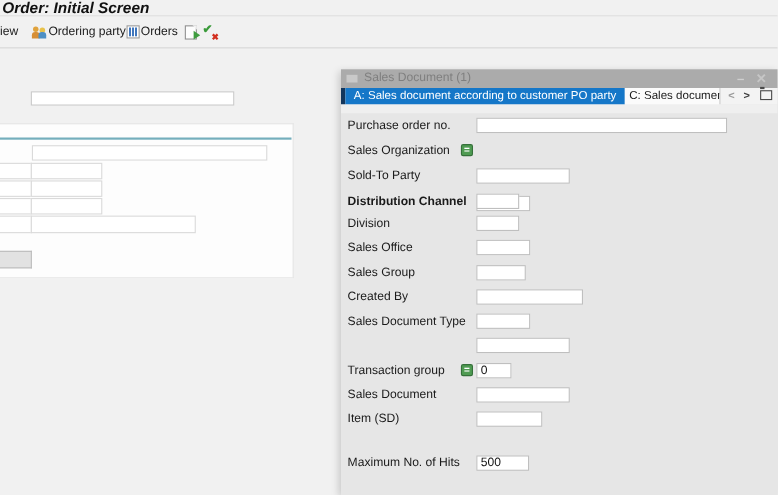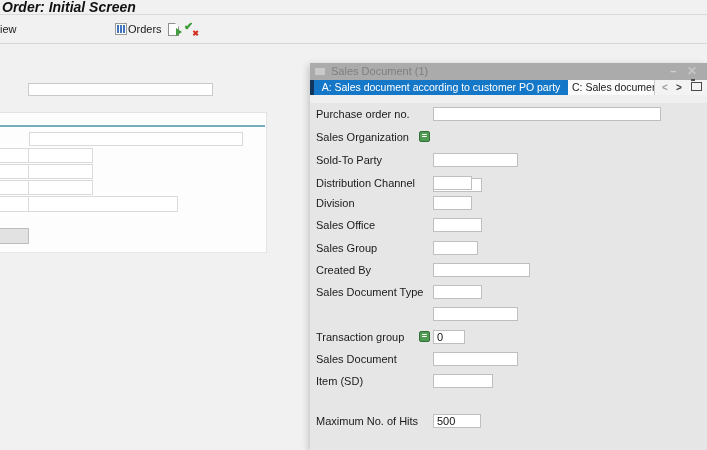--- a/index.html
+++ b/index.html
@@ -71,20 +71,33 @@
 <body>
 
 <div class="app-header">
   <div class="app-title">Order: Initial Screen</div>
 </div>
 
 <div class="toolbar">
   <div class="tb-btn" style="left:0;">
     <span class="tb-label">iew</span>
   </div>
+  <div class="tb-btn" style="left:29px;">
+    <span class="people-icon">
+      <span class="person back">
+          <span class="head"></span>
+          <span class="bodyp"></span>
+        </span>
+      <span class="person front">
+          <span class="head"></span>
+          <span class="bodyp"></span>
+        </span>
+    </span>
+    <span class="tb-label">Ordering party</span>
+  </div>
   <div class="tb-btn" style="left:115px;">
     <span class="grid-icon">
         <span class="bars"></span>
       </span>
     <span class="tb-label">Orders</span>
   </div>
   <div class="tb-btn" style="left:168px;">
     <span class="doc-icon">
         <span class="fold"></span>
         <span class="arrow"></span>
@@ -135,21 +148,21 @@
   <div class="dlg-label" style="top:44px;">Purchase order no.</div>
   <input class="dlg-input" style="top: 44px; width: 228px;" value="">
 
   <div class="dlg-label" style="top:67px;">Sales Organization</div>
   <span class="equals-icon" style="top:68px;">=</span>
   <input class="dlg-input" style="top: 67px; width: 49px; margin-top: 48px;" value="1000">
 
   <div class="dlg-label" style="top:90px;">Sold-To Party</div>
   <input class="dlg-input" style="top: 90px; width: 85px;" value="">
 
-  <div class="dlg-label" style="top:113px;">Distribution Channel</div>
+  <div class="dlg-label" style="top:113px;font-weight:bold;">Distribution Channel</div>
   <input class="dlg-input" style="top: 113px; width: 39px;" value="">
 
   <div class="dlg-label" style="top:133px;">Division</div>
   <input class="dlg-input" style="top: 133px; width: 39px;" value="">
 
   <div class="dlg-label" style="top:155px;">Sales Office</div>
   <input class="dlg-input" style="top: 155px; width: 49px;" value="">
 
   <div class="dlg-label" style="top:178px;">Sales Group</div>
   <input class="dlg-input" style="top: 178px; width: 45px;" value="">

